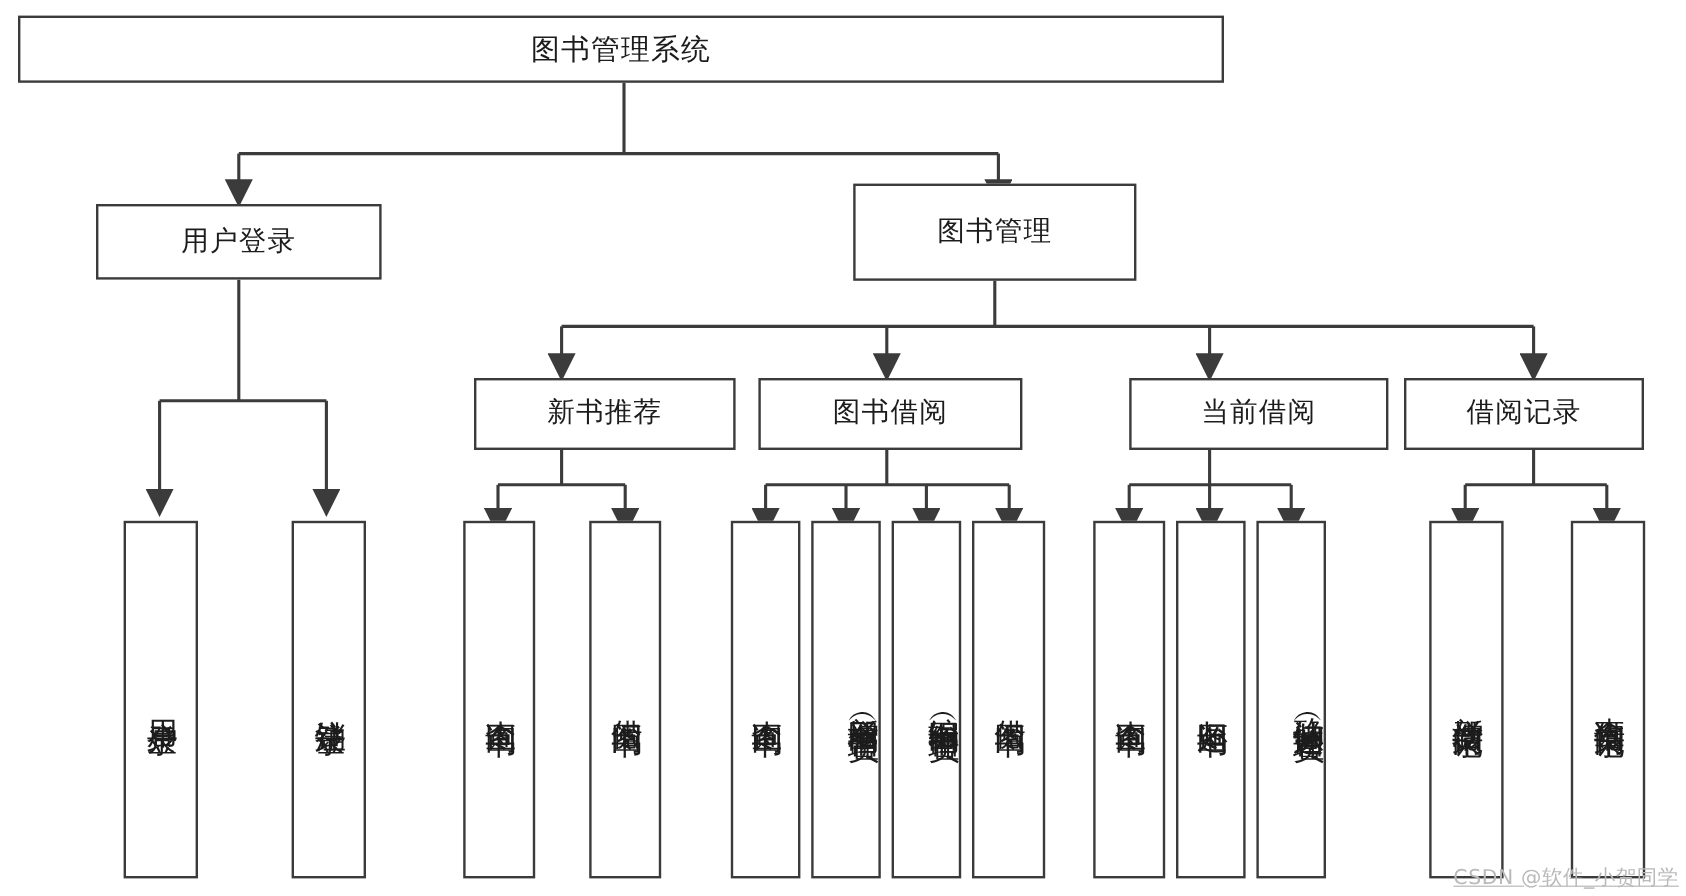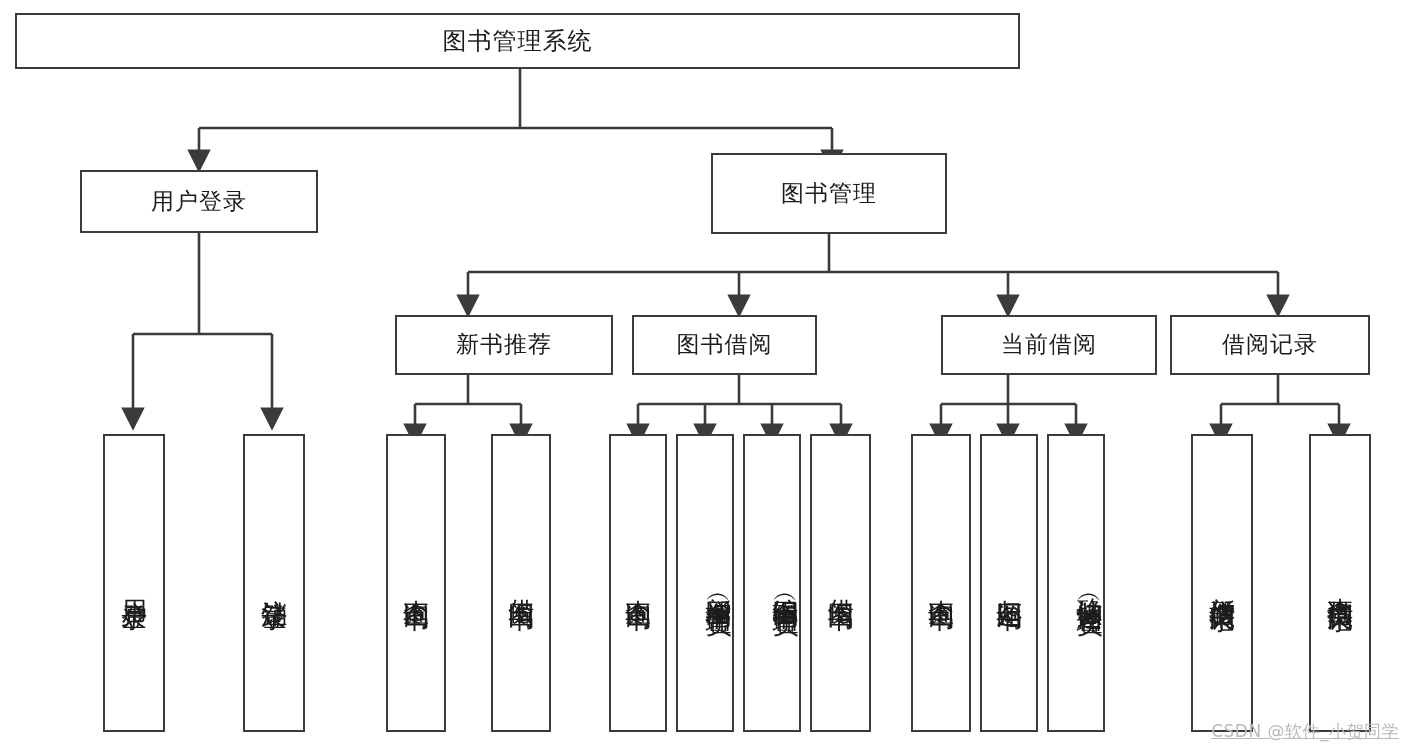--- a/index.html
+++ b/index.html
@@ -132,21 +132,21 @@
       <path d="M1339,404 L1339,426" marker-end="url(#arrow)"></path>
     </g>
   </svg>
 
   <div class="node horiz root" style="left:15px; top:13px; width:1005px; height:56px;">图书管理系统</div>
 
   <div class="node horiz" style="left:80px; top:170px; width:238px; height:63px;">用户登录</div>
   <div class="node horiz" style="left:711px; top:153px; width:236px; height:81px;">图书管理</div>
 
   <div class="node horiz" style="left:360px; top:315px; width:218px; height:60px;margin-left:35px;">新书推荐</div>
-  <div class="node horiz" style="left:632px; top:315px; width:185px; height:60px;">图书借阅</div>
+  <div class="node horiz" style="left:632px; top:315px; width:220px; height:60px;">图书借阅</div>
   <div class="node horiz" style="left:941px; top:315px; width:216px; height:60px;">当前借阅</div>
   <div class="node horiz" style="left:1170px; top:315px; width:200px; height:60px;">借阅记录</div>
 
   <div class="node vert short" style="left:103px; top:434px; width:62px; height:298px;">用户登录</div>
   <div class="node vert short" style="left:243px; top:434px; width:62px; height:298px;">注销登录</div>
 
   <div class="node vert short" style="left:386px; top:434px; width:60px; height:298px;">查询图书</div>
   <div class="node vert short" style="left:491px; top:434px; width:60px; height:298px;">借阅图书</div>
 
   <div class="node vert short" style="left:609px; top:434px; width:58px; height:298px;">查询图书</div>

